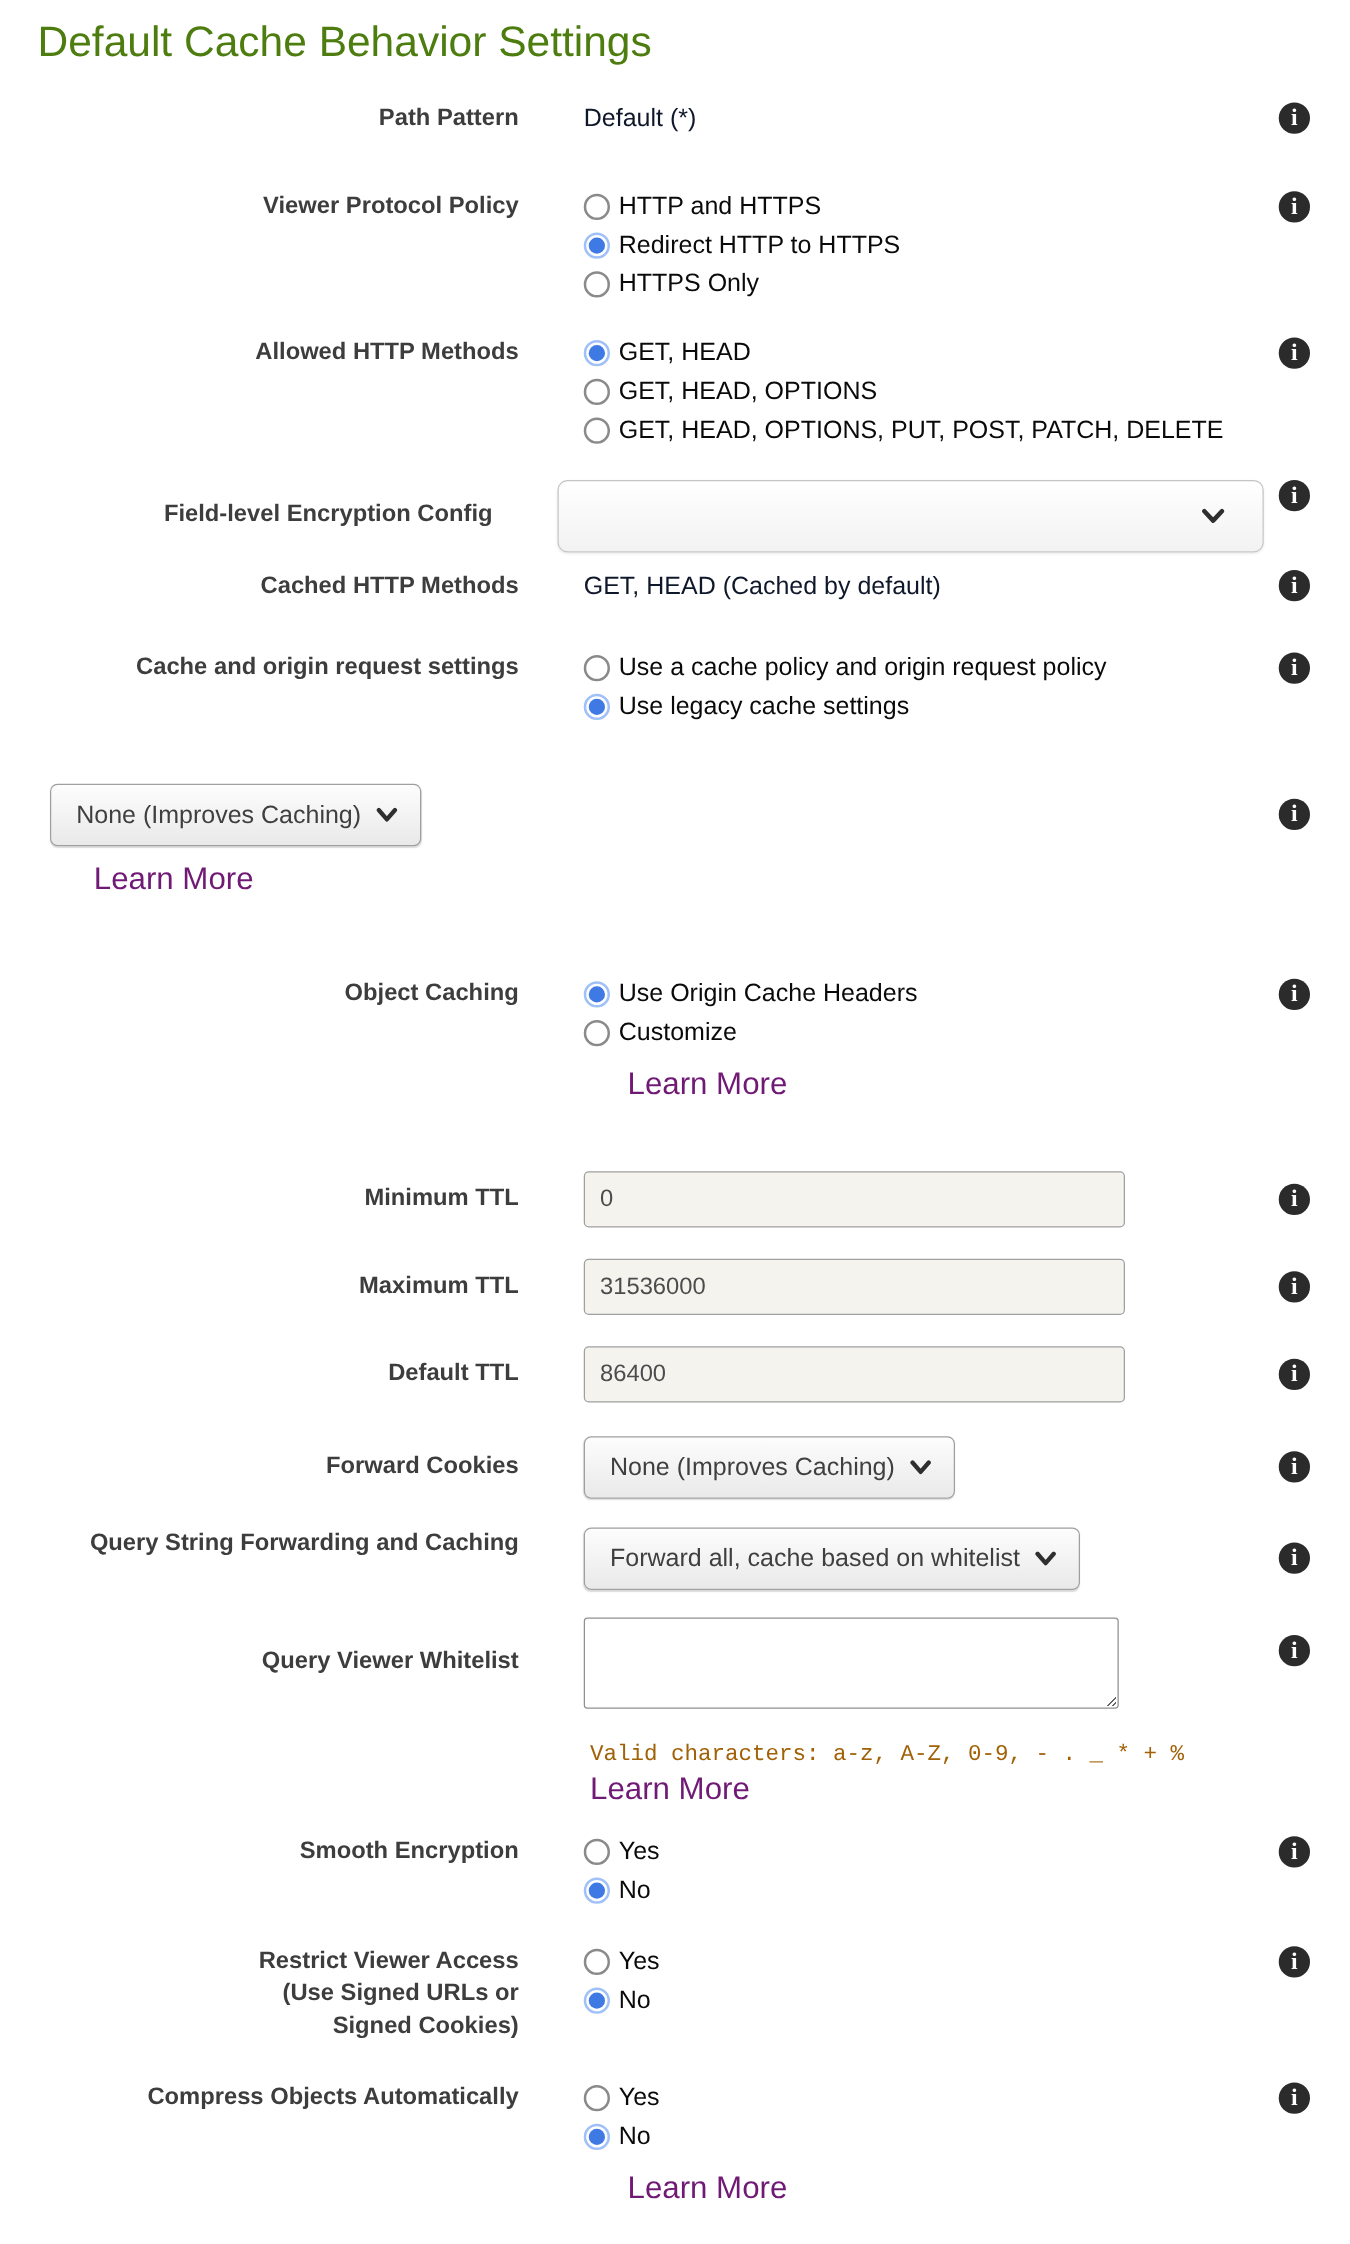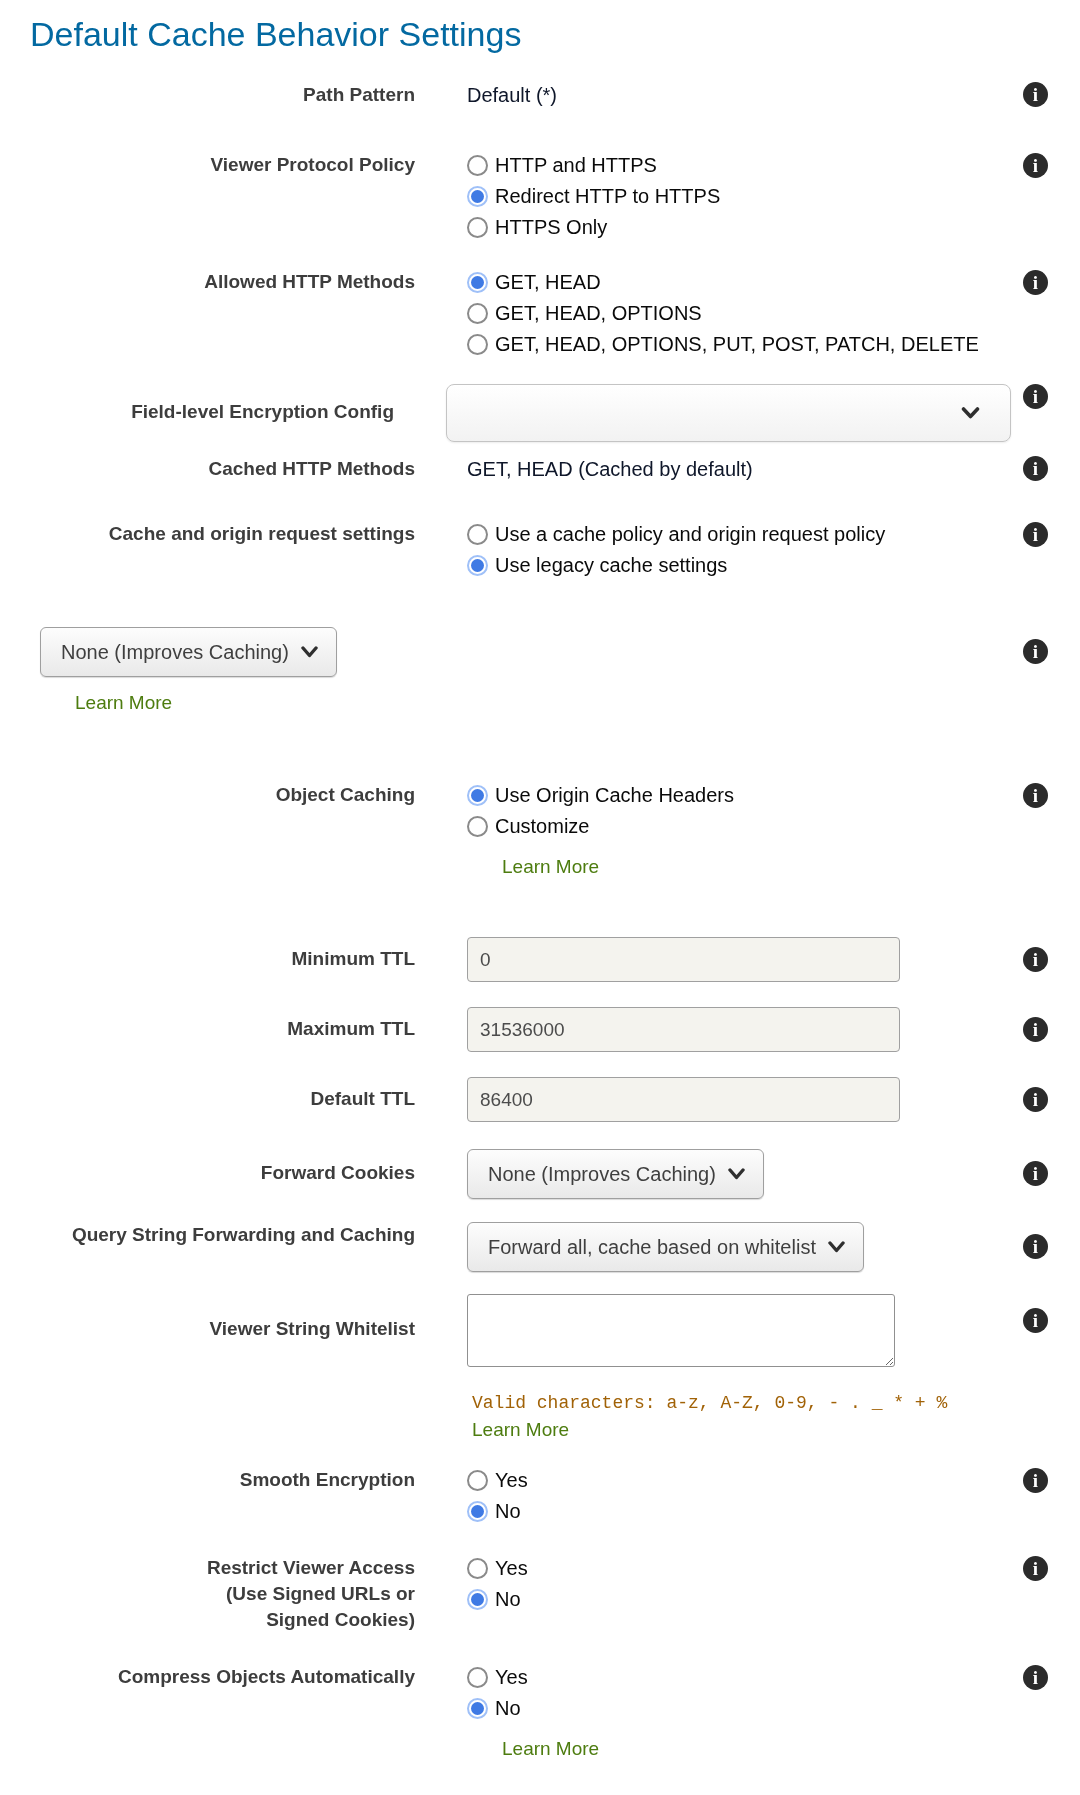--- a/index.html
+++ b/index.html
@@ -7,21 +7,21 @@
   body {
     background: #ffffff;
     color: #111;
     font-family: "Liberation Sans", sans-serif;
   }
   .page { padding-top: 14px; }
   .page-title {
     margin-left: 30px;
     font-size: 34px;
     font-weight: 400;
-    color: #0369a1;
+    color: #4d7c0f;
     line-height: 40px;
   }
   .form { margin-top: 28px; }
   .row {
     display: flex;
     align-items: flex-start;
     gap: 12px;
   }
   .label {
     width: 350px;
@@ -117,22 +117,22 @@
     border: 1px solid #909090;
     border-radius: 3px;
     padding: 6px 10px;
     font-family: "Liberation Sans", sans-serif;
     font-size: 19px;
     color: #111;
     background: #fff;
   }
   .learn-more {
     display: inline-block;
-    color: #4d7c0f;
-    font-size: 19px;
+    color: #701a75;
+    font-size: 25px;
     line-height: 26px;
     text-decoration: none;
     cursor: pointer;
   }
   .hint { font-size: 18px; color: #a16207; line-height: 24px; font-family: Liberation Mono, monospace; }
   
   .r-path      { margin-bottom: 42px; }
   .r-vpp       { margin-bottom: 24px; }
   .r-allowed   { margin-bottom: 24px; }
   .r-fle       { margin-bottom: 14px; }
@@ -352,21 +352,21 @@
             <svg width="17" height="12" viewBox="0 0 17 12">
                 <path d="M2 2 L8.5 9.5 L15 2" fill="none" stroke="#2f2f2f" stroke-width="3.4" stroke-linecap="round" stroke-linejoin="round"></path>
               </svg>
           </span>
         </div>
       </div>
       <span class="info-icon"></span>
     </div>
 
     <div class="row r-qsw">
-      <div class="label">Viewer String Whitelist</div>
+      <div class="label">Query Viewer Whitelist</div>
       <div class="gap"></div>
       <div class="control">
         <textarea class="whitelist-textarea" style=""></textarea>
         <div class="hint hint-qsw">Valid characters: a-z, A-Z, 0-9, - . _ * + %</div>
         <div class="lm-qsw">
           <a class="learn-more">Learn More</a>
         </div>
       </div>
       <span class="info-icon"></span>
     </div>

